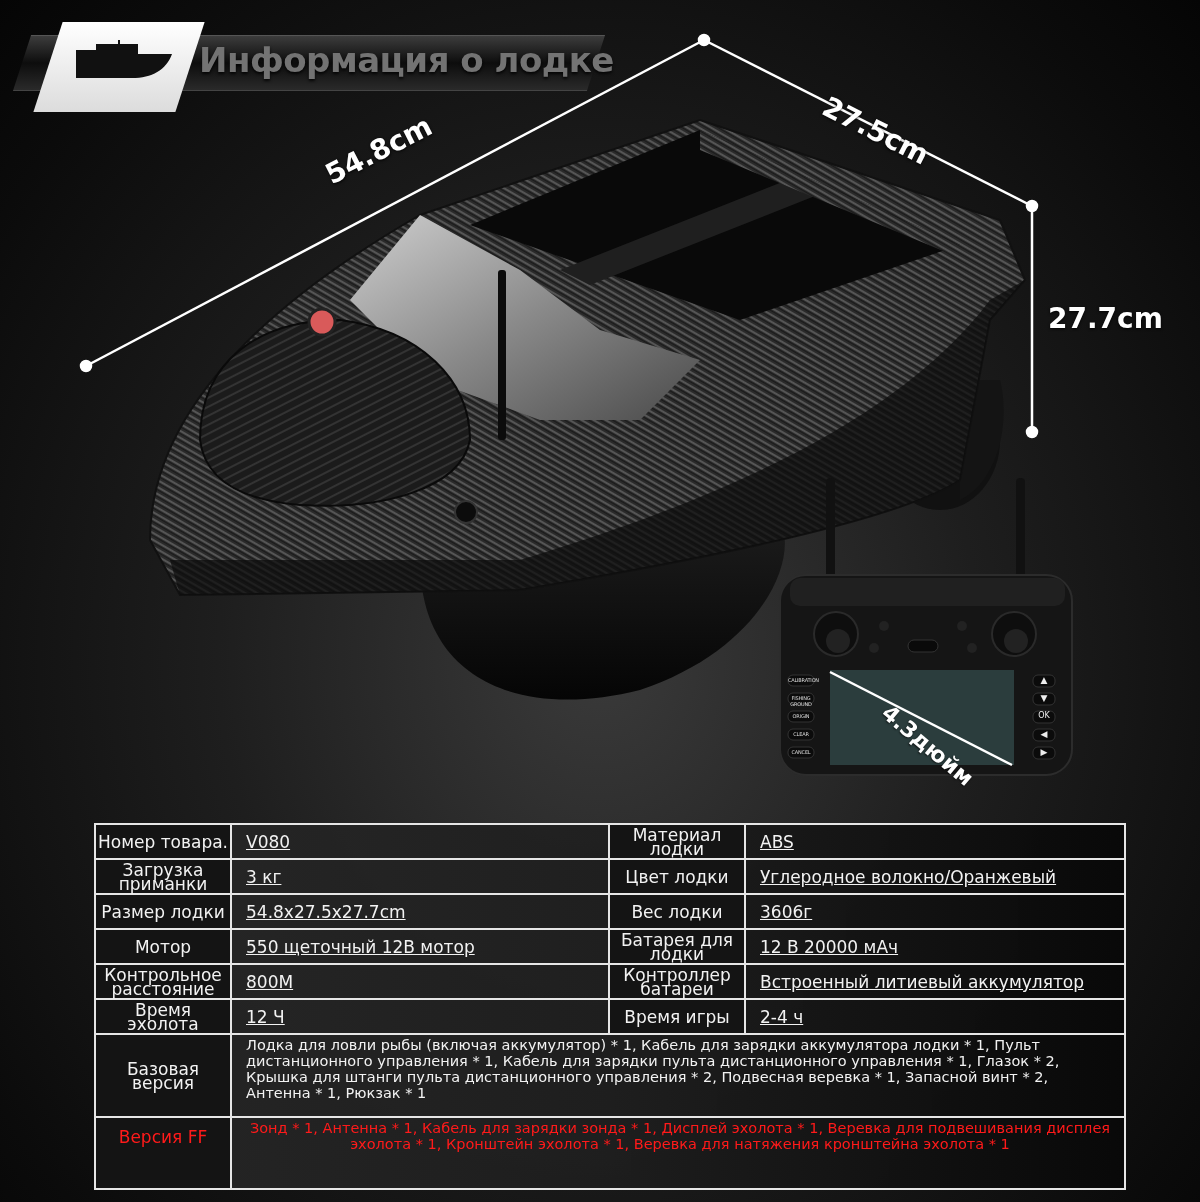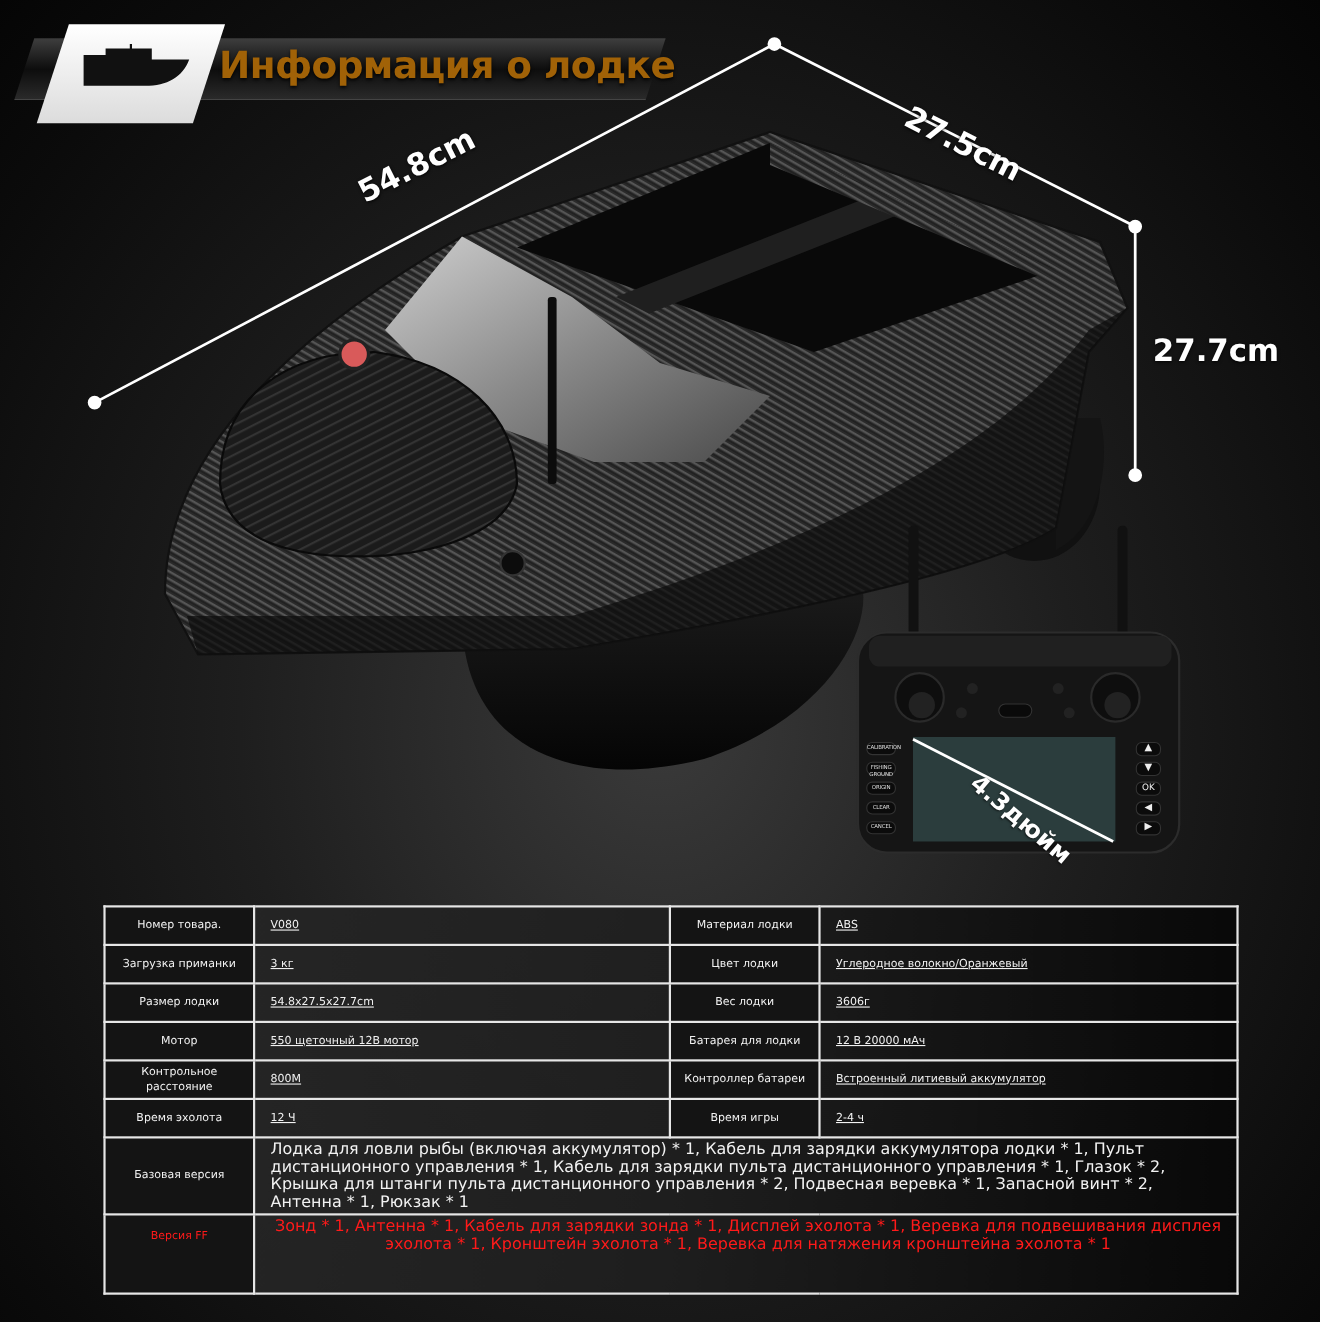--- a/index.html
+++ b/index.html
@@ -21,21 +21,21 @@
     }
     .banner-badge {
       position: absolute; left: 48px; top: 22px; width: 142px; height: 90px;
       background: linear-gradient(180deg, #ffffff 0%, #dcdcdc 100%);
       transform: skewX(-18deg);
     }
     .boat-icon { position: absolute; left: 74px; top: 40px; width: 100px; height: 40px; }
     .banner-title {
       position: absolute; left: 199px; top: 40px;
       font-family: "DejaVu Sans", sans-serif; font-weight: bold;
-      font-size: 34px; letter-spacing: -0.5px; color: #a16207;
+      font-size: 34px; letter-spacing: -0.5px; color: #737373;
       text-shadow: 0 2px 3px rgba(0,0,0,0.8);
       white-space: nowrap;
     }
 
     
     .dim-label {
       position: absolute; font-family: "DejaVu Sans", sans-serif; font-weight: bold;
       font-size: 28px; color: #fff; white-space: nowrap;
       text-shadow: 0 1px 3px rgba(0,0,0,0.9);
     }
@@ -68,31 +68,31 @@
     .spec-table {
       position: absolute; left: 94px; top: 823px; width: 1030px;
       border-collapse: collapse;
       border: 2px solid #e6e6e6;
       background: linear-gradient(90deg, rgba(40,40,40,0.9) 0%, rgba(30,30,30,0.9) 50%, rgba(8,8,8,0.95) 100%);
       table-layout: fixed;
     }
     .spec-table td {
       border: 2px solid #e6e6e6;
       font-family: "DejaVu Sans", sans-serif;
-      font-size: 10px; color: #f2f2f2;
+      font-size: 17px; color: #f2f2f2;
       line-height: 14px;
       vertical-align: middle;
     }
     .spec-table td.k {
       text-align: center; background: #141414; padding: 0 2px;
     }
     .spec-table td.v { padding: 0 0 0 14px; text-decoration: underline; }
     .spec-table tr.r { height: 35px; }
     .spec-table td.long {
-      padding: 2px 10px 2px 14px; line-height: 16px; font-size: 14.5px;
+      padding: 2px 10px 15px 14px; line-height: 16px; font-size: 14.5px;
       vertical-align: top;
     }
     .spec-table tr.base { height: 70px; }
     .spec-table tr.ff { height: 72px; }
     .spec-table tr.ff td.k { vertical-align: top; padding-top: 12px; }
     .red { color: #ff1a1a !important; text-align: center; }
   </style>
 </head>
 <body>
 

